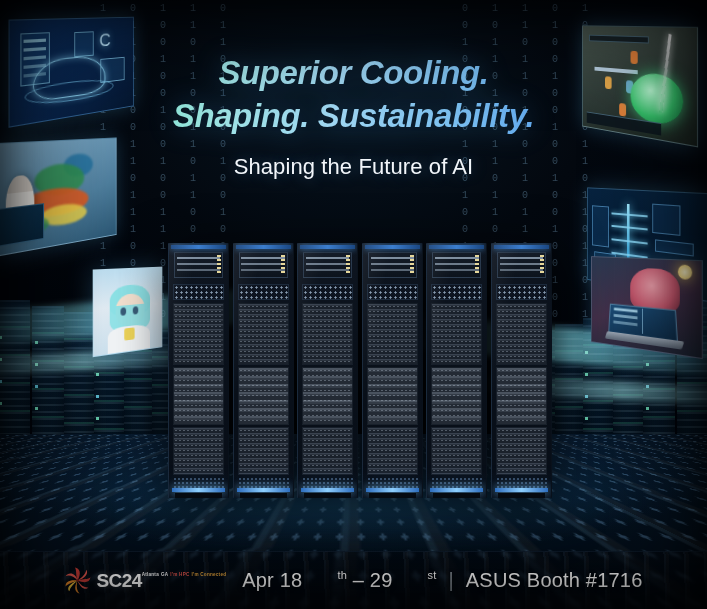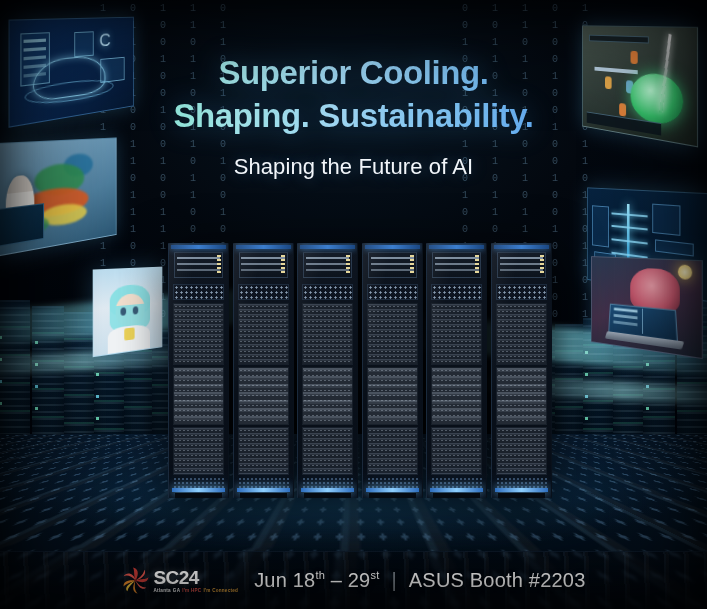--- a/index.html
+++ b/index.html
@@ -227,20 +227,21 @@
 
   
   .copy{ position:absolute; left:0; right:0; top:52px; text-align:center; z-index:30; }
   .headline{
     font-size:33px; font-weight:700; line-height:1.30;
     letter-spacing:-.4px;
     background:linear-gradient(95deg,#6fe9b0 0%, #7fe6c8 16%, #9fe2e6 33%, #9fd6f2 48%, #7cc0f0 64%, #5aa2ec 80%, #4a8ae6 100%);
     -webkit-background-clip:text; background-clip:text;
     -webkit-text-fill-color:transparent; color:transparent;
     filter:drop-shadow(0 0 14px rgba(70,160,230,.35));
+    font-style:italic;
   }
   .headline .l2{ display:block; }
   .subhead{
     margin-top:16px; font-size:22px; font-weight:400; color:#f2f6fa;
     letter-spacing:.1px; text-shadow:0 0 16px rgba(120,190,255,.35);
   }
 
   
   .rackrow{ position:absolute; left:168px; top:243px; width:384px; height:255px; z-index:20;
     display:flex; gap:3px; justify-content:space-between;
@@ -301,31 +302,31 @@
       repeating-linear-gradient(88deg,
         rgba(150,200,240,.0) 0 5px,
         rgba(150,200,240,.16) 5px 7px,
         rgba(205,175,145,.09) 7px 10px,
         rgba(150,200,240,.0) 10px 20px);
     backdrop-filter:blur(1px);
     border-top:1px solid rgba(90,150,210,.12);
   }
   .sc-logo{ display:flex; align-items:center; gap:5px; }
   .sc-spiral{ width:27px; height:27px; position:relative; }
-  .sc-text{ display:flex; flex-direction:column; line-height:1; }
+  .sc-text{ display:flex; flex-direction:row; line-height:1; }
   .sc-title{ font-size:19px; font-weight:700; color:#fff; letter-spacing:-.6px;
     text-shadow:0 0 6px rgba(255,255,255,.25);}
   .sc-sub{ font-size:4.6px; font-weight:700; letter-spacing:.25px; margin-top:2px;
     display:flex; gap:2px; }
   .sc-sub .city{ color:#f2f2f2; }
   .sc-sub .hpc{ color:#e2554c; }
   .sc-sub .conn{ color:#e2a23c; }
   .banner-text{ font-size:20px; color:#ffffff; letter-spacing:.2px; display:flex; align-items:baseline; gap:10px;
     text-shadow:0 1px 5px rgba(0,0,0,.8);}
-  .banner-text sup{ font-size:11px; vertical-align:super; }
+  .banner-text sup{ font-size:11px; vertical-align:super;margin-left:35px; }
   .divider{ color:rgba(230,240,250,.55); font-weight:300; padding:0 2px;}
   .vignette{ position:absolute; inset:0; pointer-events:none; z-index:50;
     box-shadow:inset 0 0 110px rgba(0,0,0,.92), inset 0 0 42px rgba(0,0,0,.55);}
 </style>
 </head>
 <body>
 
 <div id="stage">
 
   <div class="hall">
@@ -527,20 +528,20 @@
         <div class="sc-sub">
           <span class="city">Atlanta</span>
           <span class="city">GA</span>
           <span class="hpc">I'm HPC</span>
           <span class="conn">I'm Connected</span>
         </div>
       </div>
     </div>
 
     <div class="banner-text">
-      <span><span>Jun 18</span><sup>th</sup><span> – 29</span><sup>st</sup></span>
+      <span><span>Apr 18</span><sup>th</sup><span> – 29</span><sup>st</sup></span>
       <span class="divider">|</span>
-      <span>ASUS Booth #2203</span>
+      <span>ASUS Booth #1716</span>
     </div>
   </div>
 
   <div class="vignette"></div>
 </div>
 
 </body></html>

